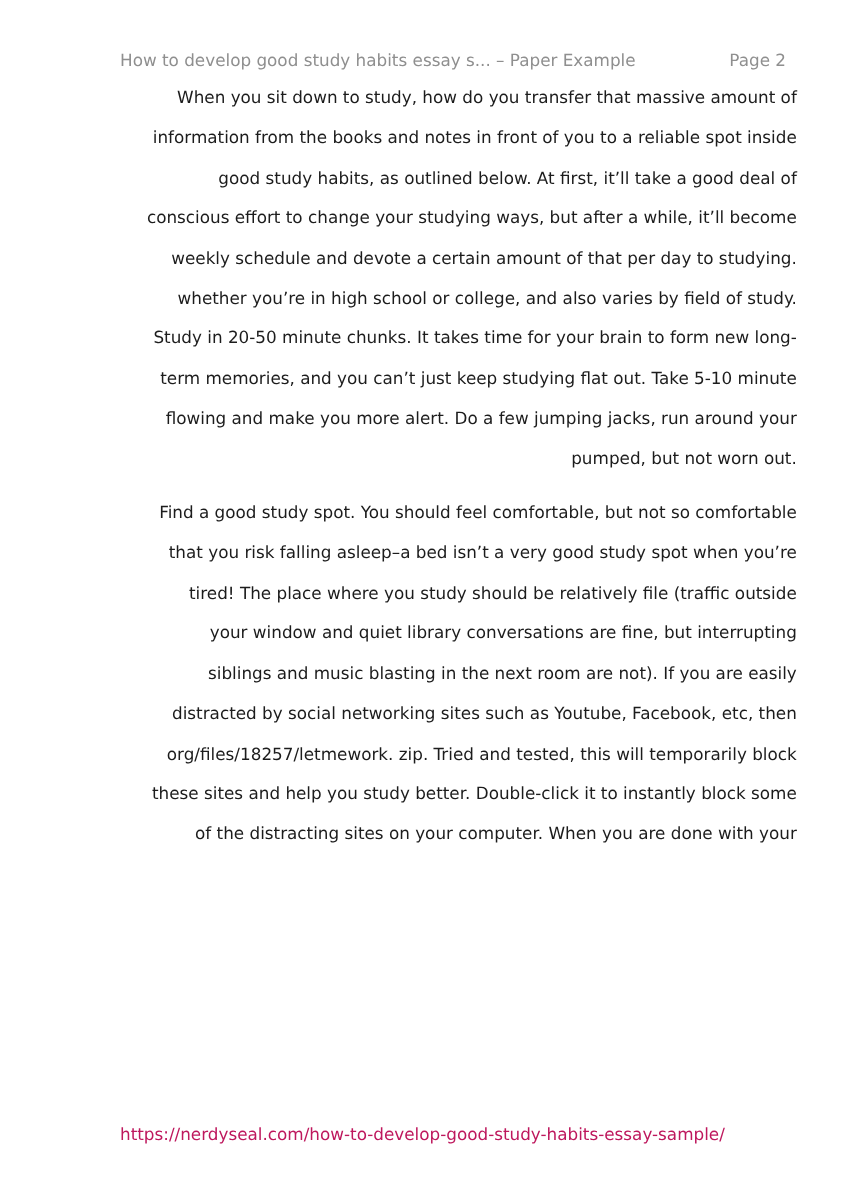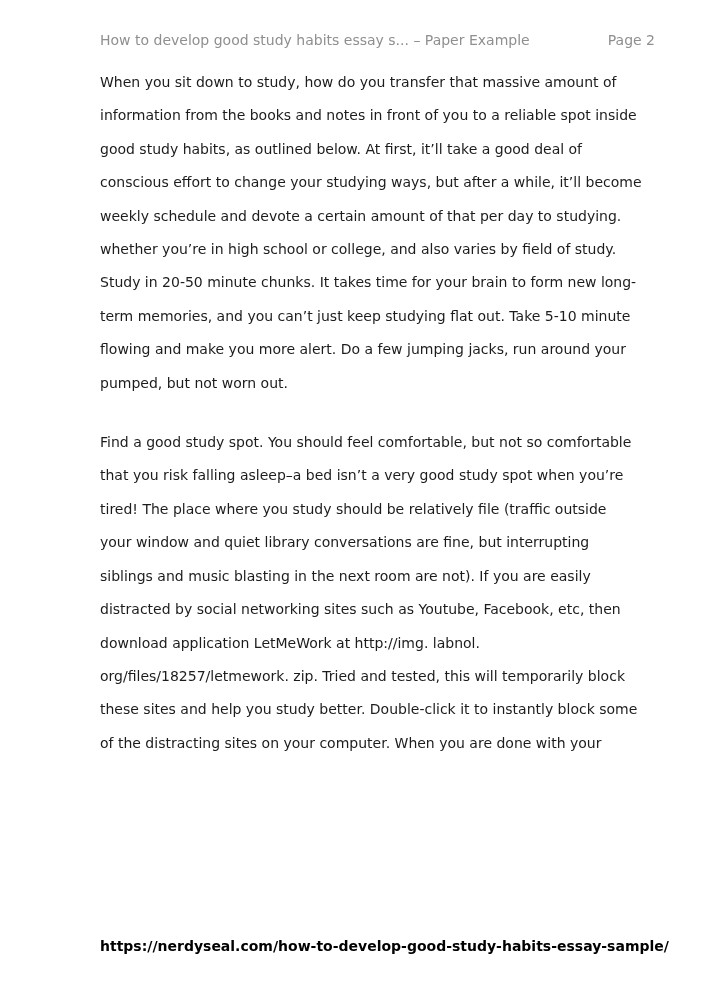--- a/index.html
+++ b/index.html
@@ -10,21 +10,21 @@
   .page {
     position: relative;
     width: 704px;
     height: 1000px;
     background: #ffffff;
     font-family: "DejaVu Sans", "Liberation Sans", sans-serif;
     overflow: hidden;
   }
   .page-header {
     position: absolute;
-    top: 32px;
+    top: 43px;
     left: 100px;
     right: 49px;
     display: flex;
     justify-content: space-between;
     align-items: baseline;
     color: #8f8f8f;
     font-size: 14px;
     white-space: nowrap;
     text-align: right;
   }
@@ -35,39 +35,39 @@
   }
   .content {
     position: absolute;
     top: 66px;
     left: 100px;
     right: 40px;
     color: #1c1c1c;
     font-size: 14px;
   }
   .paragraph { margin: 0; }
-  .paragraph + .paragraph { margin-top: 26px; }
+  .paragraph + .paragraph { margin-top: 12px; }
   .paragraph .line {
     line-height: 33.4px;
     white-space: nowrap;
+    text-align: right;
   }
   .page-footer {
     position: absolute;
     top: 938px;
     left: 100px;
     right: 40px;
     color: #9a9a9a;
     font-size: 14px;
     white-space: nowrap;
   }
   .footer-url {
-    color: #000000;
+    color: #be185d;
     text-decoration: none;
     cursor: pointer;
-    font-weight: bold;
   }
 </style>
 </head>
 <body>
 
 <div class="page">
 
   <div class="page-header">
     <span class="doc-title">How to develop good study habits essay s... – Paper Example</span>
     <span class="page-number">Page 2</span>
@@ -86,21 +86,20 @@
         <div class="line">flowing and make you more alert. Do a few jumping jacks, run around your</div>
         <div class="line">pumped, but not worn out.</div>
       </div>
     <div class="paragraph">
         <div class="line">Find a good study spot. You should feel comfortable, but not so comfortable</div>
         <div class="line">that you risk falling asleep–a bed isn’t a very good study spot when you’re</div>
         <div class="line">tired! The place where you study should be relatively file (traffic outside</div>
         <div class="line">your window and quiet library conversations are fine, but interrupting</div>
         <div class="line">siblings and music blasting in the next room are not). If you are easily</div>
         <div class="line">distracted by social networking sites such as Youtube, Facebook, etc, then</div>
-        <div class="line">download application LetMeWork at http://img. labnol.</div>
         <div class="line">org/files/18257/letmework. zip. Tried and tested, this will temporarily block</div>
         <div class="line">these sites and help you study better. Double-click it to instantly block some</div>
         <div class="line">of the distracting sites on your computer. When you are done with your</div>
       </div>
   </div>
 
   <div class="page-footer">
     <span class="footer-url">https://nerdyseal.com/how-to-develop-good-study-habits-essay-sample/</span>
   </div>
 

